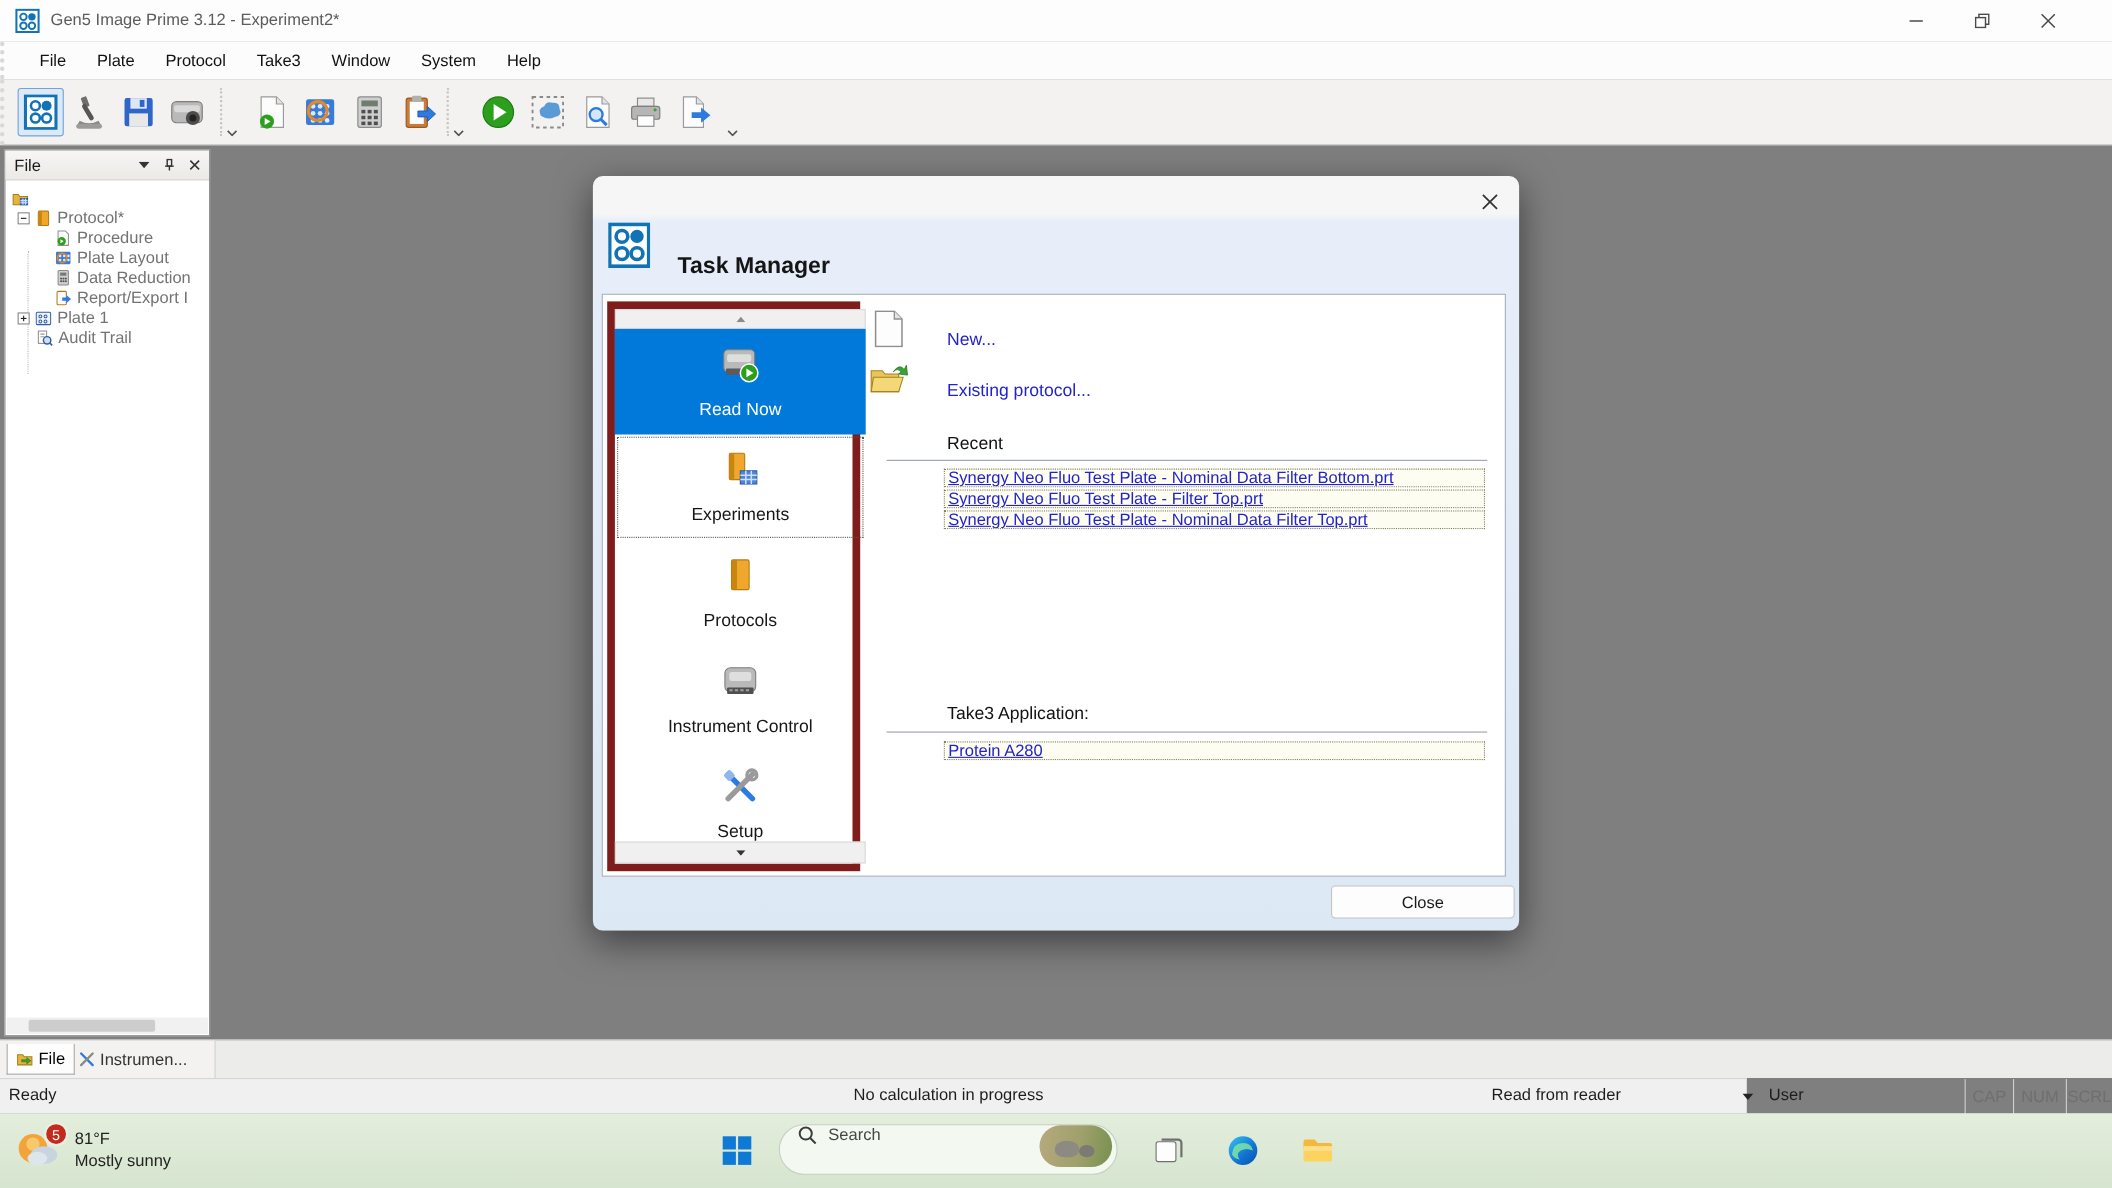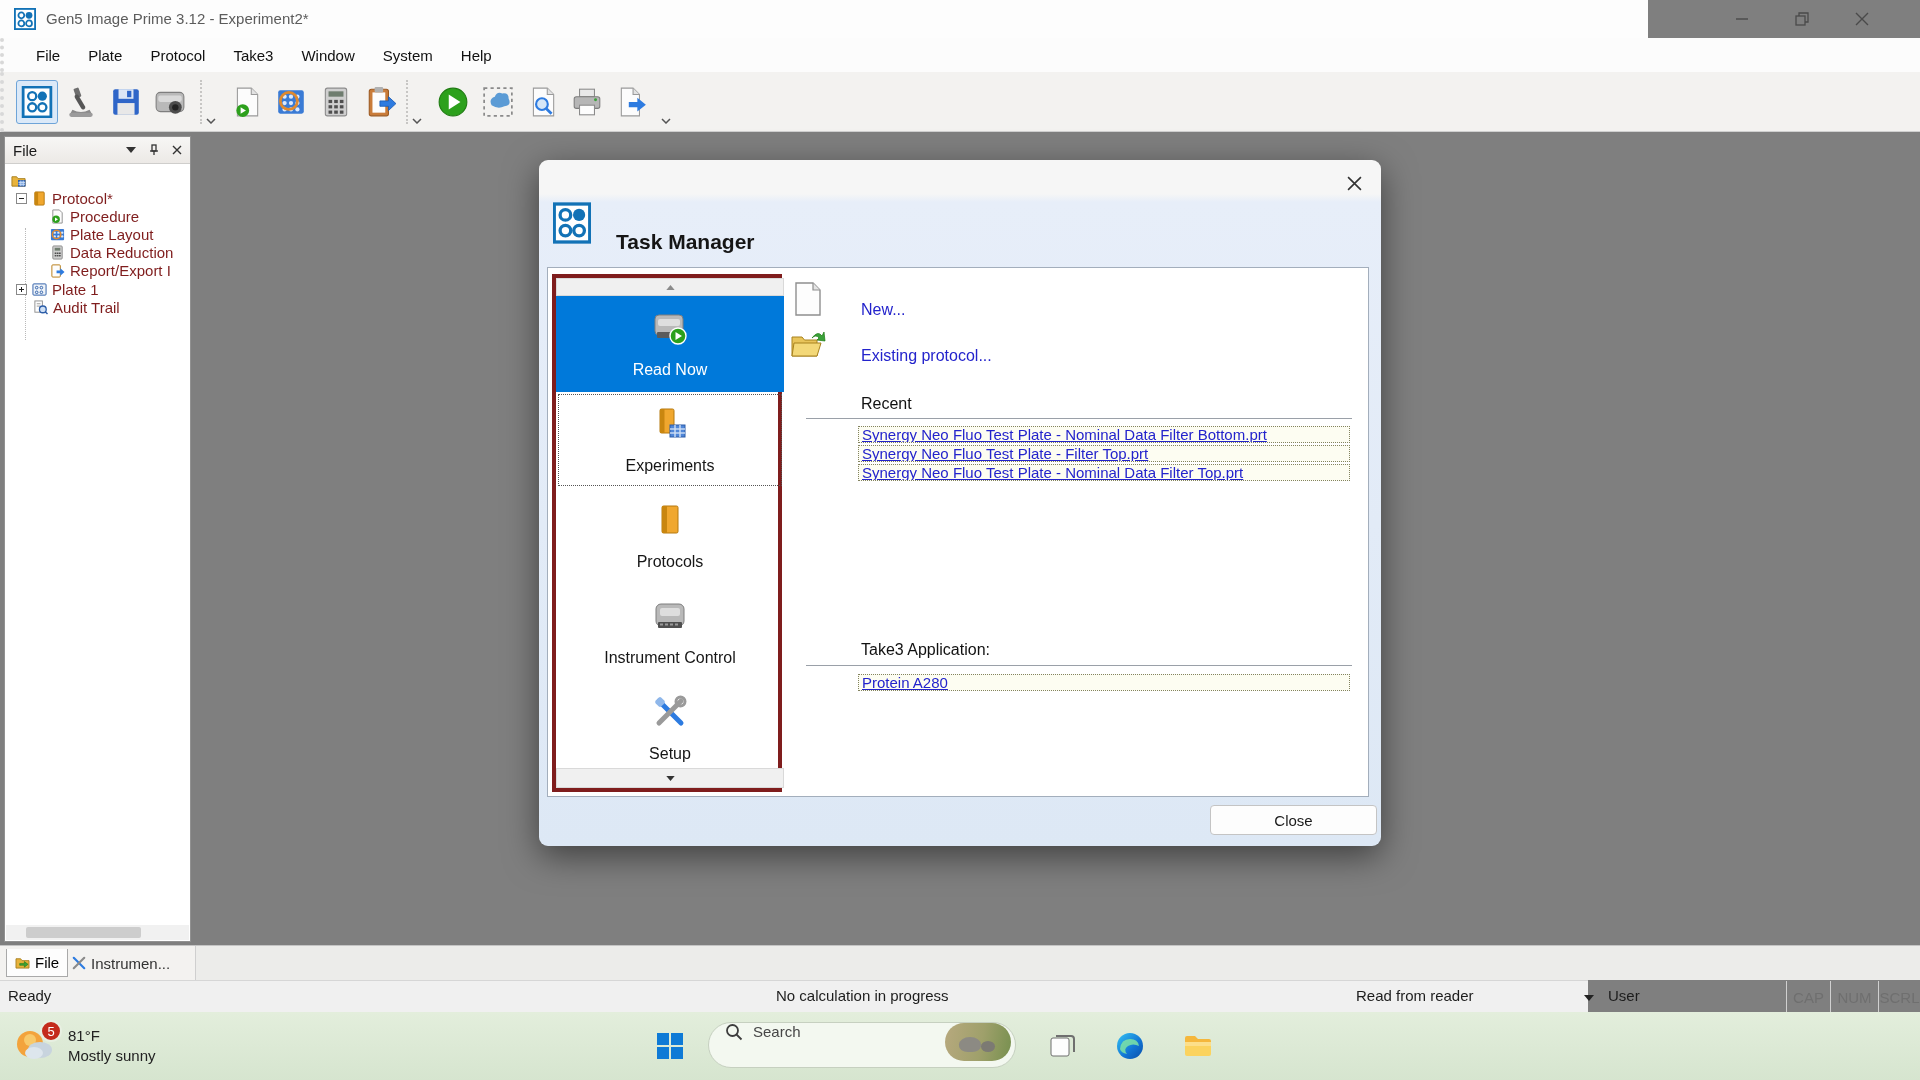--- a/index.html
+++ b/index.html
@@ -1,21 +1,21 @@
 <!DOCTYPE html>
 <html><head>
 <meta charset="utf-8">
 <style>
   * { margin:0; padding:0; box-sizing:border-box; }
   html,body { width:1920px; height:1080px; overflow:hidden; }
   body { font-family:"Liberation Sans","DejaVu Sans",sans-serif; background:#7f7f7f; position:relative; color:#1a1a1a; }
   .abs { position:absolute; }
 
   
-  #titlebar { left:0; top:0; width:1648px; height:38px; background:#fdfdfd; }
+  #titlebar { left:0; top:0; width:1920px; height:38px; background:#fdfdfd; }
   #titlebar .app-ico { left:14px; top:8px; width:22px; height:22px; }
   #titlebar .title { left:46px; top:10px; font-size:15px; color:#5c5c5c; }
   .winbtn { top:0; width:60px; height:38px; display:flex; align-items:center; justify-content:center; color:#4a4a4a; }
   #btn-min { left:1712px; } #btn-max { left:1772px; } #btn-close { left:1832px; }
 
   
   #menubar { left:0; top:38px; width:1920px; height:34px; background:#fcfcfc; display:flex; align-items:center; padding-left:18px; border-left:4px dotted #d8d8d8; }
   .menu-item { font-size:15px; color:#111; padding:6px 14px; }
 
   
@@ -25,21 +25,21 @@
   .tbtn svg { width:32px; height:32px; }
   .tchev { position:absolute; top:38px; width:12px; height:14px; display:flex; align-items:flex-end; justify-content:center; }
   .tsep { position:absolute; top:8px; width:0; height:44px; border-left:2px dotted #c7c6c4; }
 
   
   #file-panel { left:4px; top:136px; width:187px; height:806px; background:#fff; border:1px solid #919191; }
   #panel-header { position:absolute; left:0; top:0; right:0; height:27px; background:linear-gradient(#f7f6f5,#ece9e6); border-bottom:1px solid #cfcecc; display:flex; align-items:center; }
   #panel-header .ph-title { font-size:15px; margin-left:8px; color:#1a1a1a; flex:1; }
   .ph-ico { width:20px; height:20px; display:flex; align-items:center; justify-content:center; margin-right:3px; color:#333; }
   #tree { position:absolute; left:1px; top:29px; right:1px; bottom:46px; background:#fff; overflow:hidden; }
-  .trow { position:absolute; height:18px; display:flex; align-items:center; gap:5px; white-space:nowrap; font-size:15px; color:#7f1d1d; }
+  .trow { position:absolute; height:18px; display:flex; align-items:center; gap:5px; white-space:nowrap; font-size:15px; color:#737373; }
   .ebox { width:11px; height:11px; border:1px solid #898989; background:#fff; position:relative; flex:0 0 auto; }
   .ebox::before { content:""; position:absolute; left:2px; right:2px; top:4px; border-top:1px solid #222; }
   .ebox.plus::after { content:""; position:absolute; top:2px; bottom:2px; left:4px; border-left:1px solid #222; }
   .ticon14 { width:15px; height:15px; flex:0 0 auto; }
   #tree-guide { position:absolute; left:19px; top:62px; width:0; height:112px; border-left:1px dotted #b9b9b9; }
   #hscroll { position:absolute; left:1px; right:1px; bottom:1px; height:15px; background:#f1f1f1; }
   #hscroll .thumb { position:absolute; left:20px; top:2px; width:115px; height:11px; background:#cdcdcd; border-radius:2px; }
 
   
   #tabstrip { left:0; top:945px; width:1920px; height:35px; background:#ececea; border-top:1px solid #c4c4c4; }
@@ -65,21 +65,21 @@
   #search-img .el2 { position:absolute; left:36px; top:18px; width:14px; height:11px; border-radius:50%; background:#7c7a73; }
   .tb-ico { position:absolute; top:18px; width:32px; height:32px; display:flex; align-items:center; justify-content:center; }
 
   
   #dialog { left:539px; top:160px; width:842px; height:686px; border-radius:9px; background:linear-gradient(180deg,#f6f6f6 0px,#f6f6f6 34px,#e7eef9 42px,#dde8f5 100%); box-shadow:0 10px 34px rgba(0,0,0,.5); }
   #dlg-close { position:absolute; left:798px; top:8px; width:34px; height:30px; display:flex; align-items:center; justify-content:center; color:#333; }
   #dlg-logo { position:absolute; left:14px; top:42px; width:38px; height:42px; }
   #dlg-title { position:absolute; left:77px; top:70px; font-size:21px; font-weight:bold; color:#151515; }
   #dlg-panel { position:absolute; left:8px; top:107px; width:822px; height:530px; background:#fff; border:1px solid #a3aebc; }
 
-  #dlg-nav { position:absolute; left:4px; top:6px; width:230px; height:518px; border:4px solid #7f1d1d; background:#fff; }
+  #dlg-nav { position:absolute; left:4px; top:6px; width:230px; height:518px; border:7px solid #7f1d1d; background:#fff; }
   .nav-strip { position:absolute; left:0; width:228px; height:18px; background:#f0f0f0; border:1px solid #d9d9d9; display:flex; align-items:center; justify-content:center; }
   #nav-strip-up { top:0; } #nav-strip-dn { bottom:0; height:20px; }
   .nav-item { position:absolute; left:0; width:228px; height:96px; display:flex; flex-direction:column; align-items:center; justify-content:center; gap:14px; font-size:16px; color:#161616; }
   .nav-item svg { width:38px; height:38px; }
   .nav-item.selected { background:#0079da; color:#fff; }
   .nav-item.focused { outline:1px dotted #555; outline-offset:-3px; }
 
   .dlg-link { color:#2323cc; font-size:16px; }
   .list-link { display:block; width:492px; height:17px; margin-bottom:2px; background:#fdfdf2; border:1px dotted #83835f; font-size:15px; color:#2323cc; text-decoration:underline; line-height:16px; padding-left:3px; white-space:nowrap; overflow:hidden; }
   .sec-label { position:absolute; font-size:16px; color:#111;text-align:center; }

